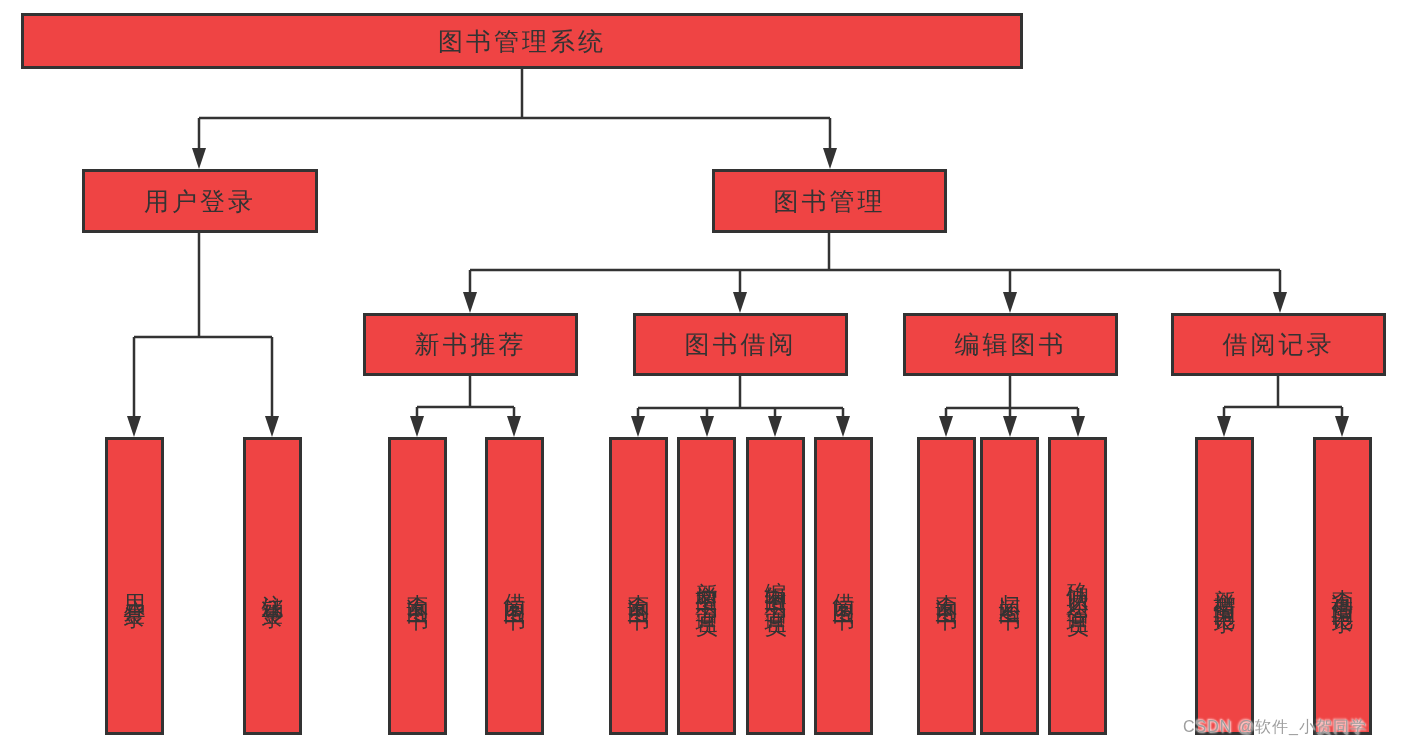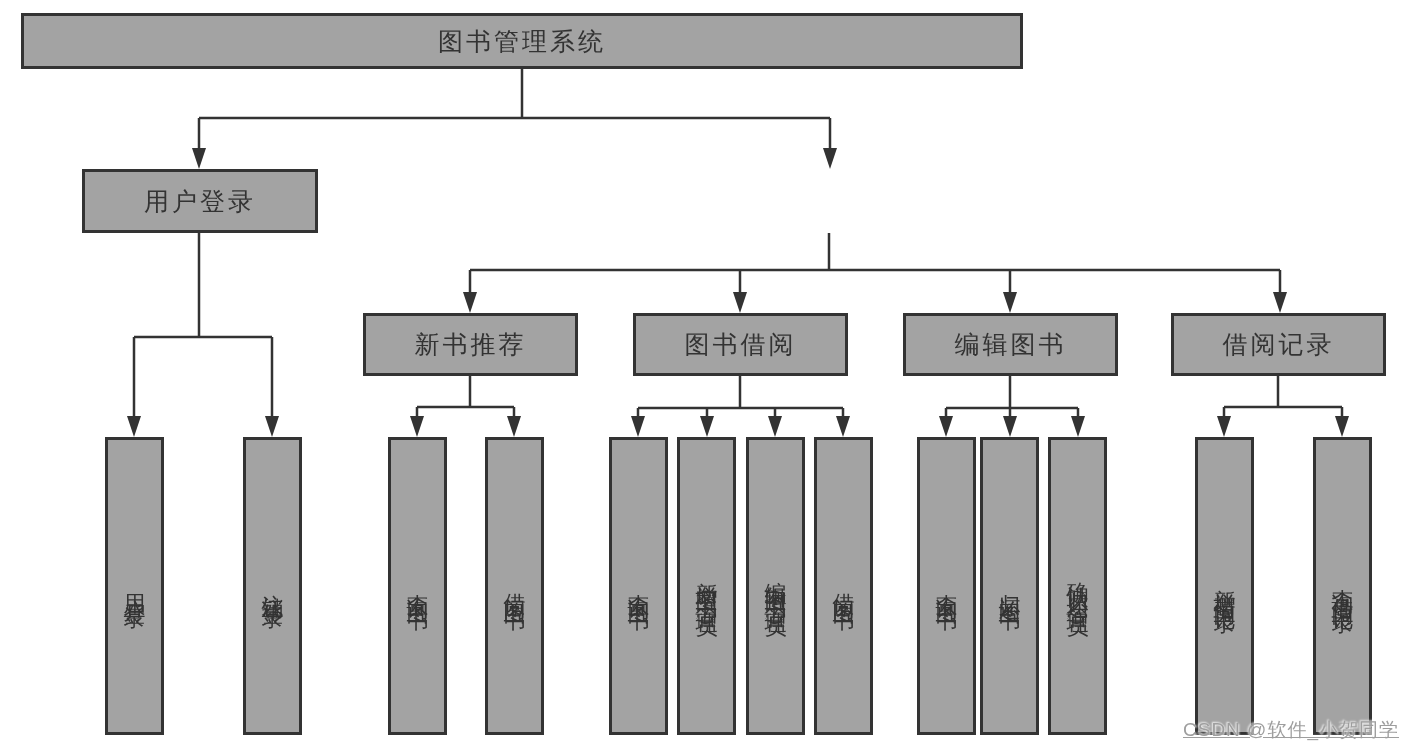--- a/index.html
+++ b/index.html
@@ -9,21 +9,21 @@
     position: relative;
     font-family: "Liberation Sans", "DejaVu Sans", sans-serif;
     color: #333333;
     overflow: hidden;
   }
   .canvas { position: absolute; inset: 0; width: 1405px; height: 747px; }
   .connectors { position: absolute; left: 0; top: 0; width: 1405px; height: 747px; }
 
   .node {
     position: absolute;
-    background: #a3a3a3;
+    background: #ef4444;
     border: 3px solid #333333;
     display: flex;
     align-items: center;
     justify-content: center;
   }
   .h-label {
     font-size: 25px;
     letter-spacing: 3px;
     color: #333333;
     white-space: nowrap;
@@ -49,27 +49,26 @@
   .leaf    { top: 437px; width: 59px; height: 298px; }
   .lf-1a { left: 105px; }  .lf-1b { left: 243px; }
   .lf-2a { left: 388px; }  .lf-2b { left: 485px; }
   .lf-3a { left: 609px; }  .lf-3b { left: 677px; }  .lf-3c { left: 746px; }  .lf-3d { left: 814px; }
   .lf-4a { left: 917px; }  .lf-4b { left: 980px; }  .lf-4c { left: 1048px; }
   .lf-5a { left: 1195px; } .lf-5b { left: 1313px; }
 
   .watermark {
     position: absolute;
     left: 1183px; top: 717px;
-    font-size: 19px;
+    font-size: 16px;
     letter-spacing: 1px;
     color: #9e9e9e;
     white-space: nowrap;
     z-index: 10;
     text-shadow: 1px 1px 2px rgba(255,255,255,0.95), -1px -1px 2px rgba(255,255,255,0.95);
-    text-decoration: underline;
   }
 </style>
 </head>
 <body>
 
 <div class="canvas">
 
   <svg class="connectors" viewBox="0 0 1405 747" xmlns="http://www.w3.org/2000/svg" stroke="#333333" stroke-width="2.5" fill="#333333">
 
     <line x1="522" y1="69" x2="522" y2="118"></line>
@@ -132,20 +131,23 @@
       <polygon points="1335,416 1349,416 1342,437" stroke="none"></polygon>
   </svg>
 
   <div class="node n-root">
     <span class="h-label">图书管理系统</span>
   </div>
 
   <div class="node n-l2a">
     <span class="h-label">用户登录</span>
   </div>
+  <div class="node n-l2b">
+    <span class="h-label">图书管理</span>
+  </div>
 
   <div class="node n-l3a">
     <span class="h-label">新书推荐</span>
   </div>
   <div class="node n-l3b">
     <span class="h-label">图书借阅</span>
   </div>
   <div class="node n-l3c">
     <span class="h-label">编辑图书</span>
   </div>

